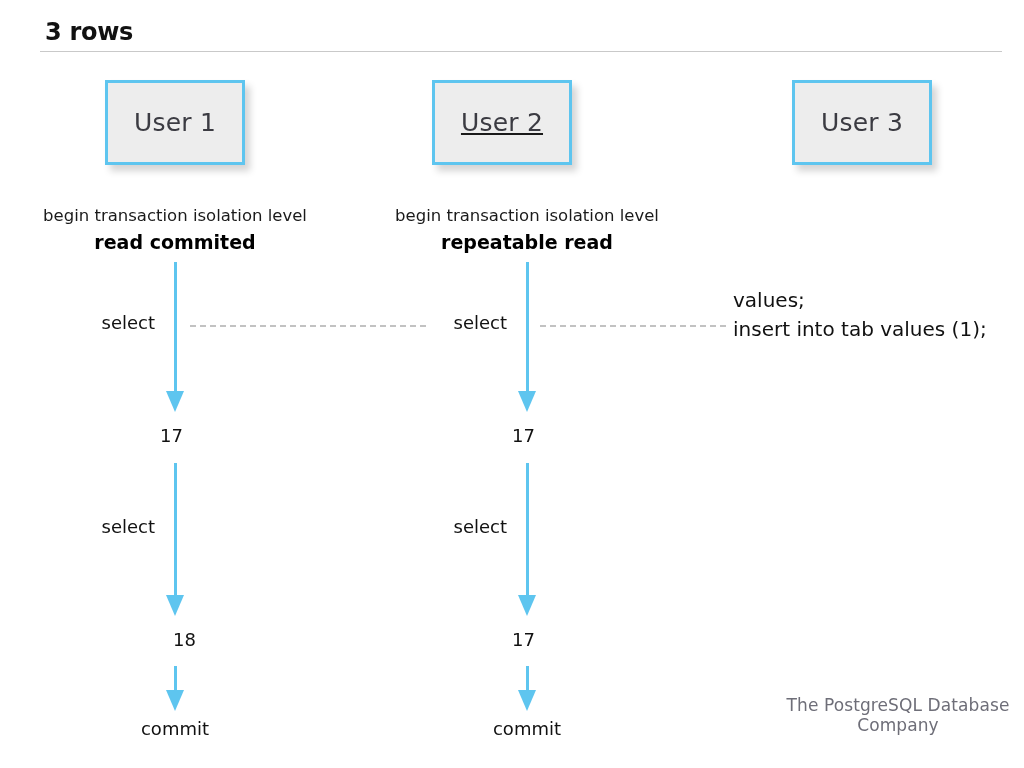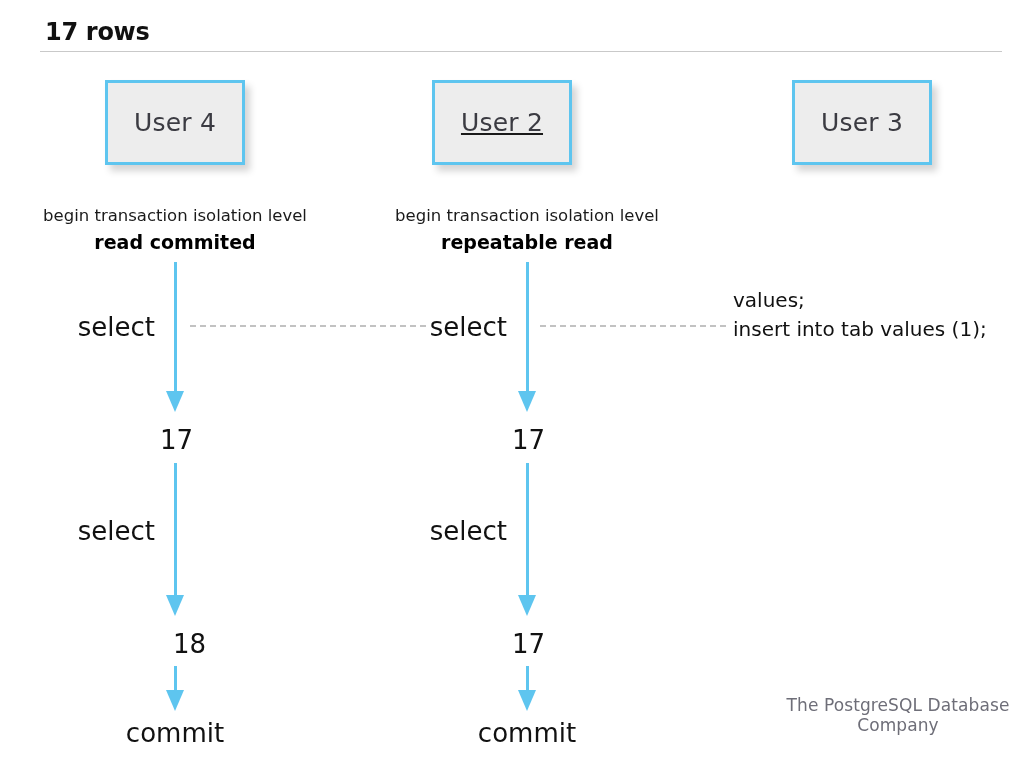--- a/index.html
+++ b/index.html
@@ -91,21 +91,21 @@
     width: 0;
     height: 0;
     border-left: 9px solid transparent;
     border-right: 9px solid transparent;
     border-top: 21px solid #5ec5ef;
   }
 
   
   .flow-label {
     position: absolute;
-    font-size: 26px;
+    font-size: 18px;
     color: #111111;
     white-space: nowrap;
   }
   .flow-label.left  { text-align: right; }
   .flow-label.right { text-align: left; }
 
   
   .dashed-line {
     position: absolute;
     height: 0;
@@ -141,25 +141,25 @@
   .logo-tagline {
     font-size: 17px;
     color: #6e6e78;
     margin-top: 3px;
     letter-spacing: 0.1px;
   }
 </style>
 </head>
 <body>
 
-<div class="page-title">17 rows</div>
+<div class="page-title">3 rows</div>
 <div class="title-rule"></div>
 
 <div class="user-box" id="user-box-1">
-  <span class="user-box-label">User 4</span>
+  <span class="user-box-label">User 1</span>
 </div>
 <div class="user-box" id="user-box-2">
   <span class="user-box-label">User 2</span>
 </div>
 <div class="user-box" id="user-box-3">
   <span class="user-box-label">User 3</span>
 </div>
 
 <div class="isolation-block" id="isolation-1">
   <div class="isolation-lead">begin transaction isolation level</div>

